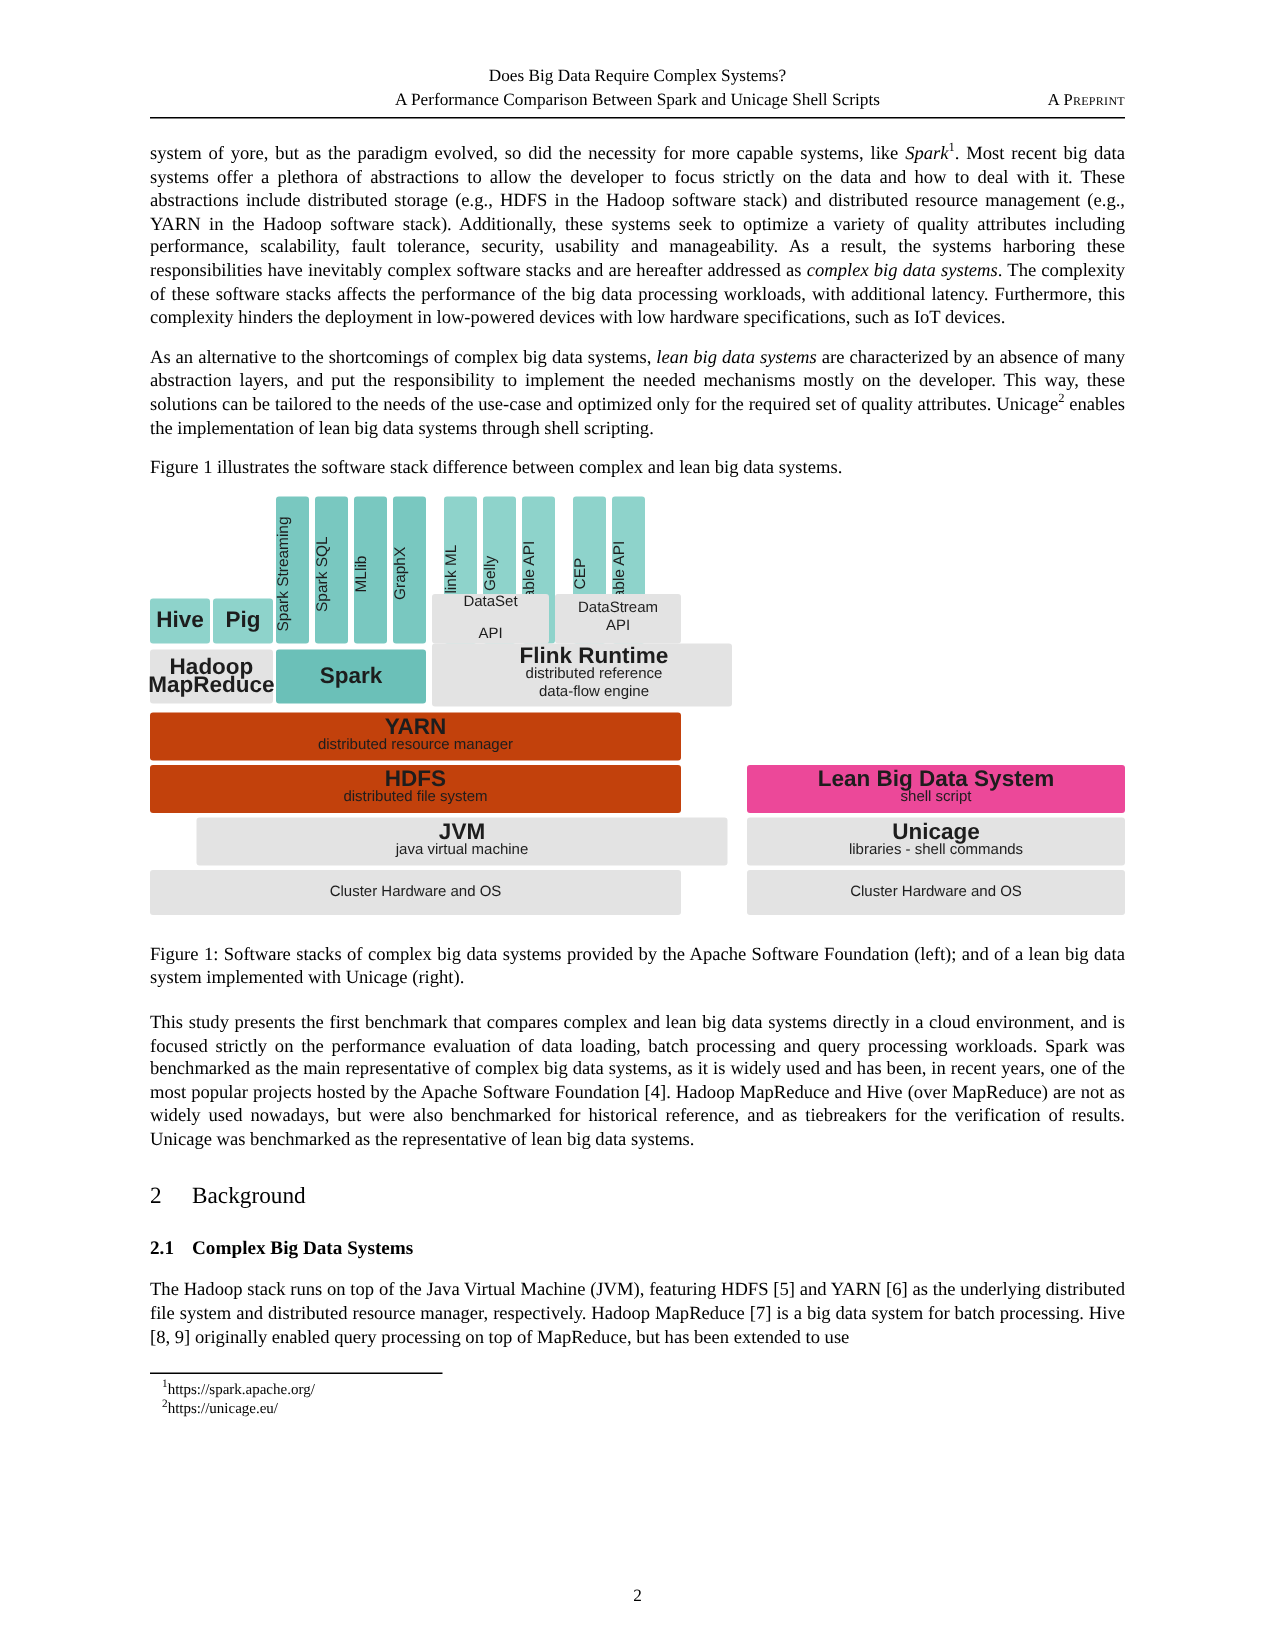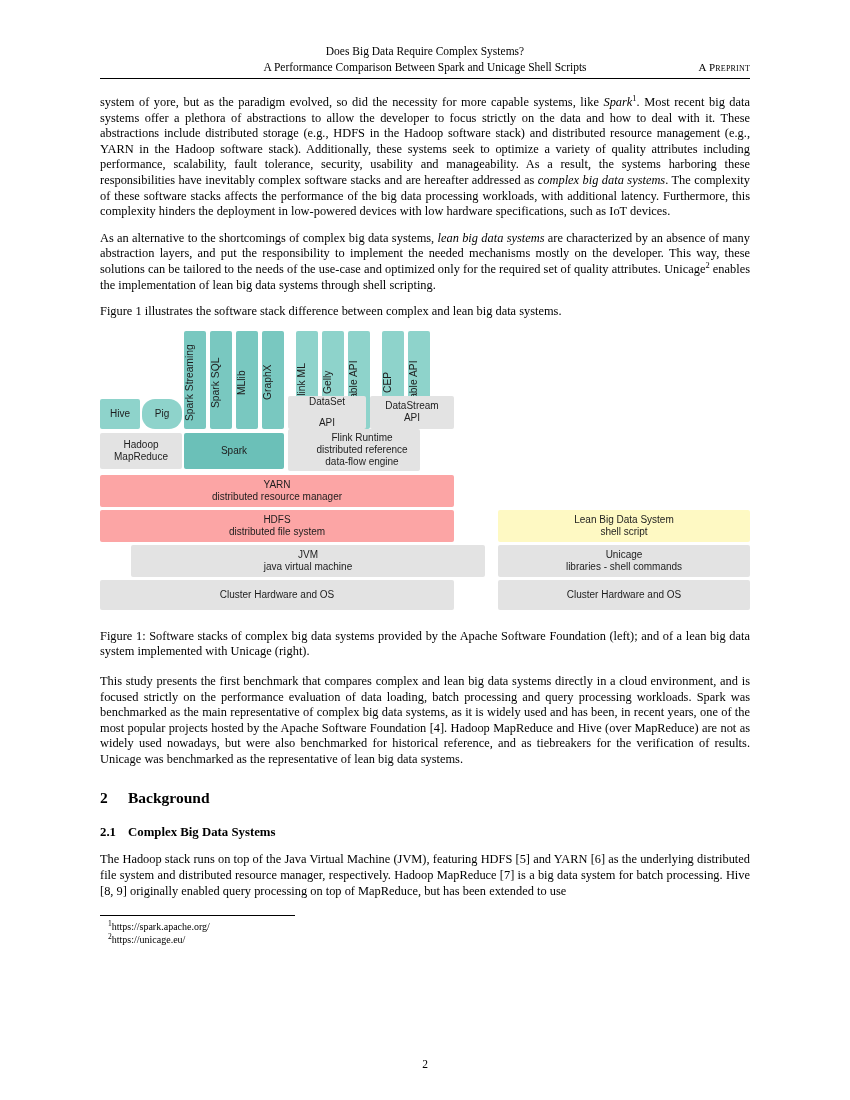--- a/index.html
+++ b/index.html
@@ -54,21 +54,21 @@
     line-height: 15.6px;
     text-align: justify;
     margin: 0 0 11px 0;
     hyphens: none;
   }
   .it { font-style: italic; }
   sup { font-size: 8.4px; vertical-align: super; line-height: 0; }
 
   h2.sec {
     font-family: "Liberation Serif", serif;
-    font-weight: bold;
+    font-weight: normal;
     font-size: 15.5px;
     margin: 22px 0 14px 0;
   }
   h2.sec .num { display: inline-block; width: 28px; }
 
   h3.subsec {
     font-weight: bold;
     font-size: 12.8px;
     margin: 18px 0 12px 0;
   }
@@ -100,28 +100,28 @@
     display: flex;
     flex-direction: column;
     align-items: center;
     justify-content: center;
     text-align: center;
     font-size: 10.5px;
     line-height: 12px;
     color: #1d1d1d;
     border-radius: 2px;
   }
-  .box .t1 { font-weight: normal; font-size: 10px; }
+  .box .t1 { font-weight: bold; font-size: 15px; }
   .box .t2 { font-size: 10px; }
   .teal  { background: #79c8c0; }
   .teal2 { background: #8ed3cb; }
   .teal3 { background: #6bc0b8; }
   .lgray { background: #e3e3e3; }
-  .mgray { background: #fca5a5; }
-  .green { background: #fef9c3; }
+  .mgray { background: #c2410c; }
+  .green { background: #ec4899; }
   .vert {
     writing-mode: vertical-rl;
     transform: rotate(180deg);
     justify-content: flex-start;
     padding-bottom: 5px;
     font-size: 10.3px;
   }
 
   
   .fn-rule {
@@ -193,41 +193,41 @@
       <div class="box teal2 vert" style="left:282px; top:0px; width:22px; height:98px;">
           <span>CEP</span>
         </div>
       <div class="box teal2 vert" style="left:308px; top:0px; width:22px; height:98px;">
           <span>Table API</span>
         </div>
 
       <div class="box teal2" style="left:0px; top:68px; width:40px; height:30px;">
           <span class="t1">Hive</span>
         </div>
-      <div class="box teal2" style="left:42px; top:68px; width:40px; height:30px;border-radius:13px;">
+      <div class="box teal2" style="left:42px; top:68px; width:40px; height:30px;">
           <span class="t1">Pig</span>
         </div>
 
       <div class="box lgray" style="left:188px; top:65px; width:78px; height:33px;justify-content:space-between;">
           <span class="t2">DataSet</span>
           <span class="t2">API</span>
         </div>
       <div class="box lgray" style="left:270px; top:65px; width:84px; height:33px;">
           <span class="t2">DataStream</span>
           <span class="t2">API</span>
         </div>
 
       <div class="box lgray" style="left:0px; top:102px; width:82px; height:36px;">
           <span class="t1">Hadoop</span>
           <span class="t1">MapReduce</span>
         </div>
       <div class="box teal3" style="left:84px; top:102px; width:100px; height:36px;">
           <span class="t1">Spark</span>
         </div>
-      <div class="box lgray" style="left:188px; top:98px; width:132px; height:42px;padding-left:16px;">
+      <div class="box lgray" style="left:188px; top:98px; width:200px; height:42px;padding-left:16px;">
           <span class="t1">Flink Runtime</span>
           <span class="t2">distributed reference</span>
           <span class="t2">data-flow engine</span>
         </div>
 
       <div class="box mgray" style="left:0px; top:144px; width:354px; height:32px;">
           <span class="t1">YARN</span>
           <span class="t2">distributed resource manager</span>
         </div>
       <div class="box mgray" style="left:0px; top:179px; width:354px; height:32px;text-align:right;">

